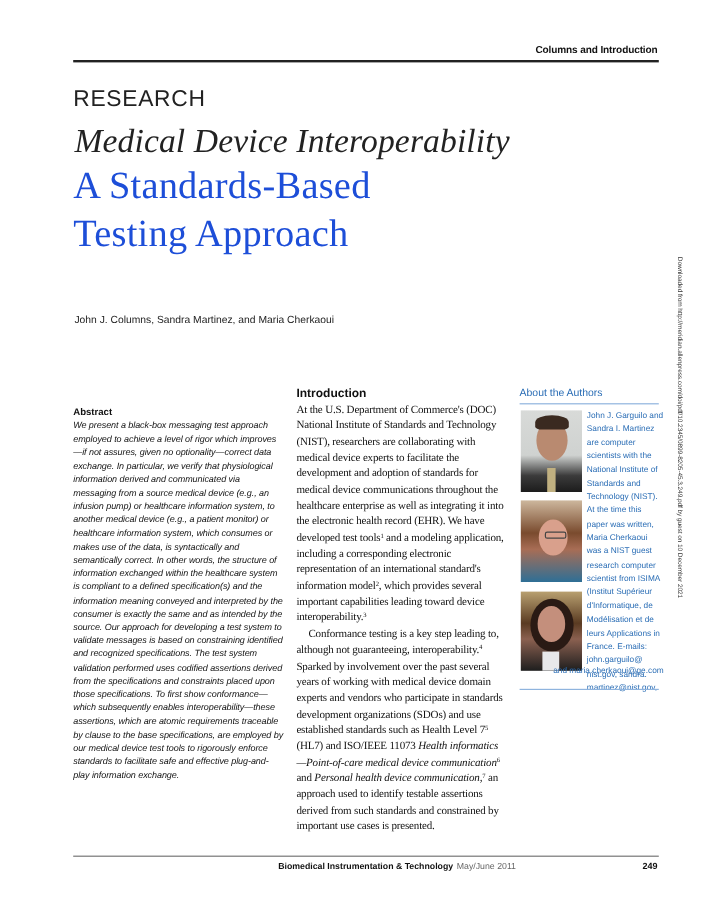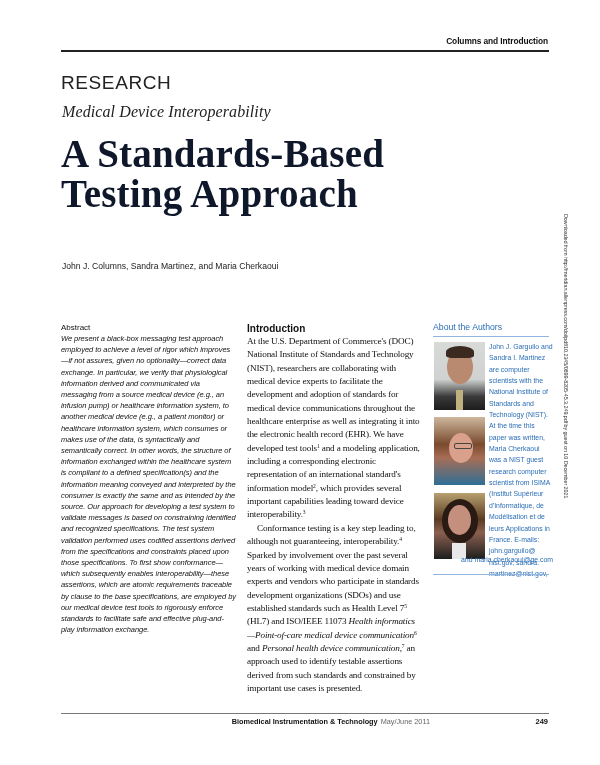--- a/index.html
+++ b/index.html
@@ -5,28 +5,28 @@
   html, body { margin: 0; padding: 0; }
   body { width: 600px; height: 765px; background: #ffffff; position: relative; overflow: hidden; color: #111; }
   .abs { position: absolute; }
   .sans { font-family: "Liberation Sans", "DejaVu Sans", sans-serif; }
   .serif { font-family: "Liberation Serif", "DejaVu Serif", serif; }
 
   #header-label { left: 380px; top: 36px; width: 168px; text-align: right; font-size: 8.4px; font-weight: bold; letter-spacing: -0.1px; }
   #header-rule { left: 61px; top: 50px; width: 488px; height: 1.6px; background: #222; }
 
   #kicker { left: 61px; top: 72px; font-size: 19px; letter-spacing: 0.6px; color: #222; font-weight: normal; }
-  #subtitle { left: 62px; top: 103px; font-size: 16px; font-style: italic; color: #222; letter-spacing: 0.1px; }
-  #title { left: 61px; top: 134px; font-size: 39px; line-height: 40px; color: #0f172a; width: 420px; letter-spacing: 0.2px; font-weight: bold; }
+  #subtitle { left: 62px; top: 103px; font-size: 28px; font-style: italic; color: #222; letter-spacing: 0.1px; }
+  #title { left: 61px; top: 134px; font-size: 32px; line-height: 40px; color: #1d4ed8; width: 420px; letter-spacing: 0.2px; }
 
   #authors { left: 62px; top: 261px; font-size: 8.6px; color: #222; }
 
   
   #abstract { left: 61px; top: 323px; width: 176px; }
-  #abstract-heading { font-size: 8px; font-weight: normal; margin: 0 0 1px 0; }
+  #abstract-heading { font-size: 8px; font-weight: bold; margin: 16px 0 1px 0; }
   #abstract-body { font-size: 7.5px; line-height: 11.2px; font-style: italic; margin: 0; color: #111; letter-spacing: -0.05px; }
 
   
   #intro { left: 247px; top: 323px; width: 176px; }
   #intro-heading { font-size: 10px; font-weight: bold; margin: 0 0 0 0; line-height: 12px; }
   .intro-p { font-size: 9.2px; line-height: 13.35px; margin: 0; color: #111; letter-spacing: -0.15px; }
   .intro-p.indent { text-indent: 10px; }
   sup { font-size: 5.5px; vertical-align: 3px; line-height: 0; }
 
   

